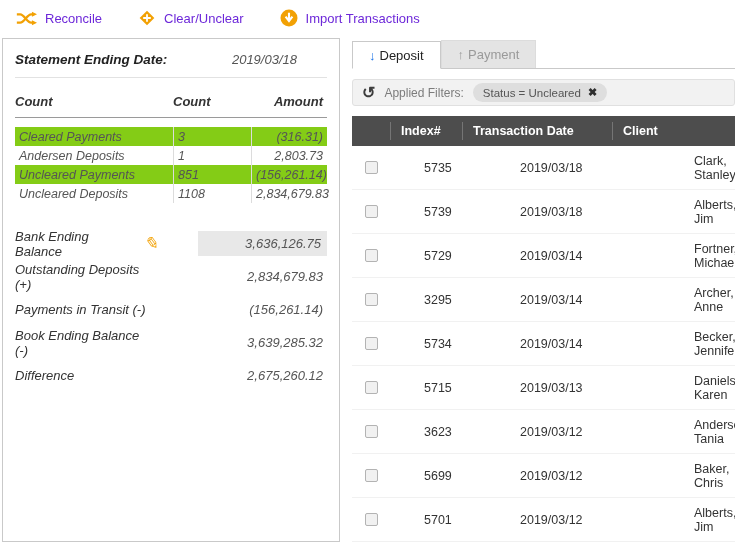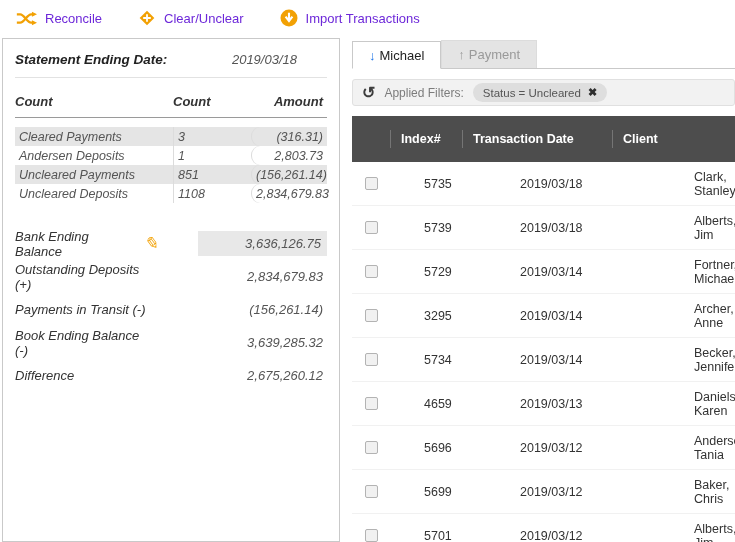--- a/index.html
+++ b/index.html
@@ -29,24 +29,24 @@
   .statement-row { display: flex; align-items: center; justify-content: space-between; padding: 2px 30px 10px 0; border-bottom: 1px solid #e2e2e2; }
   .statement-label { font-size: 13.5px; font-weight: bold; color: #222; }
   .statement-value { font-size: 13px; color: #555; }
 
   .items-grid { margin-top: 10px; }
   .items-header, .items-row { display: grid; grid-template-columns: 158px 78px 1fr; align-items: center; }
   .items-header { border-bottom: 1px solid #9a9a9a; padding: 6px 0 8px 0; margin-bottom: 9px; }
   .items-header .h { font-size: 13px; font-weight: bold; color: #333; }
   .items-header .h.right { text-align: right; padding-right: 4px; }
   .items-row { height: 19px; font-size: 12.5px; color: #555; }
-  .items-row.shaded { background: #e5e5e5; text-align: right; }
+  .items-row.shaded { background: #84cc16; text-align: right; }
   .items-row .c { padding-left: 4px; height: 100%; display: flex; align-items: center; }
   .items-row .c.mid, .items-row .c.amt { border-left: 1px solid #dcdcdc; }
-  .items-row .c.amt { justify-content: flex-end; padding-right: 4px; border-radius: 9px; }
+  .items-row .c.amt { justify-content: flex-end; padding-right: 4px; }
 
   .totals { margin-top: 24px; }
   .total-row { display: flex; align-items: center; justify-content: space-between; height: 33px; gap: 40px; }
   .total-label { font-size: 13px; color: #333; display: flex; align-items: center; gap: 8px; }
   .total-value { font-size: 13px; color: #555; width: 132px; text-align: right; padding-right: 4px; }
   .total-value.boxed { background: #e8e8e8; padding: 5px 6px 5px 4px; }
   .pencil-icon { color: #F2A104; font-size: 17px; line-height: 1; cursor: pointer; }
 
   
   .right-panel { position: absolute; left: 352px; top: 40px; right: 0; bottom: 0; }
@@ -62,21 +62,21 @@
   .filters-bar {
     margin-top: 10px; height: 27px; background: #f2f2f2; border: 1px solid #e0e0e0;
     border-radius: 3px; display: flex; align-items: center; gap: 9px; padding: 0 9px;
   }
   .refresh-icon { font-size: 16px; font-weight: bold; color: #3d3d3d; line-height: 1; cursor: pointer; }
   .filters-label { font-size: 12px; color: #7c7c7c; }
   .filter-pill { background: #dedede; border-radius: 11px; padding: 3px 10px; font-size: 11.5px; color: #555; display: flex; align-items: center; gap: 7px; }
   .filter-pill .x { font-size: 11px; color: #2e2e2e; font-weight: bold; cursor: pointer; }
 
   .tx-table { margin-top: 10px; }
-  .tx-header { background: #4D4D4D; color: #fff; height: 46px; display: grid; grid-template-columns: 38px 72px 150px 1fr; align-items: center; font-size: 12.5px; font-weight: bold; }
+  .tx-header { background: #4D4D4D; color: #fff; height: 30px; display: grid; grid-template-columns: 38px 72px 150px 1fr; align-items: center; font-size: 12.5px; font-weight: bold; }
   .tx-header .hc { padding-left: 10px; height: 18px; line-height: 18px; border-left: 1px solid #757575; }
   .tx-header .hc.first { border-left: none; }
   .tx-row { display: grid; grid-template-columns: 38px 72px 150px 1fr; align-items: center; height: 44px; font-size: 12.5px; color: #333; border-bottom: 1px solid #f1f1f1; background: #fff; gap: 24px; }
   .tx-row .cc { display: flex; justify-content: center; }
   .checkbox { width: 13px; height: 13px; background: #f1f1f1; border: 1px solid #b3b3b3; border-radius: 2px; display: inline-block; cursor: pointer; }
   .tx-row .tc { padding-left: 10px; }
 </style>
 </head>
 <body>
 
@@ -172,21 +172,21 @@
       <span class="total-value">2,675,260.12</span>
     </div>
   </div>
 </div>
 
 <div class="right-panel">
 
   <div class="tabs">
     <div class="tab active">
       <span class="arrow">↓</span>
-      <span>Michael</span>
+      <span>Deposit</span>
     </div>
     <div class="tab inactive">
       <span class="arrow">↑</span>
       <span>Payment</span>
     </div>
   </div>
 
   <div class="filters-bar">
     <span class="refresh-icon">↺</span>
     <span class="filters-label">Applied Filters:</span>
@@ -241,29 +241,29 @@
           <span class="checkbox"></span>
         </span>
       <span class="tc">5734</span>
       <span class="tc">2019/03/14</span>
       <span class="tc">Becker, Jennifer</span>
     </div>
     <div class="tx-row">
       <span class="cc">
           <span class="checkbox"></span>
         </span>
-      <span class="tc">4659</span>
+      <span class="tc">5715</span>
       <span class="tc">2019/03/13</span>
       <span class="tc">Danielson, Karen</span>
     </div>
     <div class="tx-row">
       <span class="cc">
           <span class="checkbox"></span>
         </span>
-      <span class="tc">5696</span>
+      <span class="tc">3623</span>
       <span class="tc">2019/03/12</span>
       <span class="tc">Andersen, Tania</span>
     </div>
     <div class="tx-row">
       <span class="cc">
           <span class="checkbox"></span>
         </span>
       <span class="tc">5699</span>
       <span class="tc">2019/03/12</span>
       <span class="tc">Baker, Chris</span>

